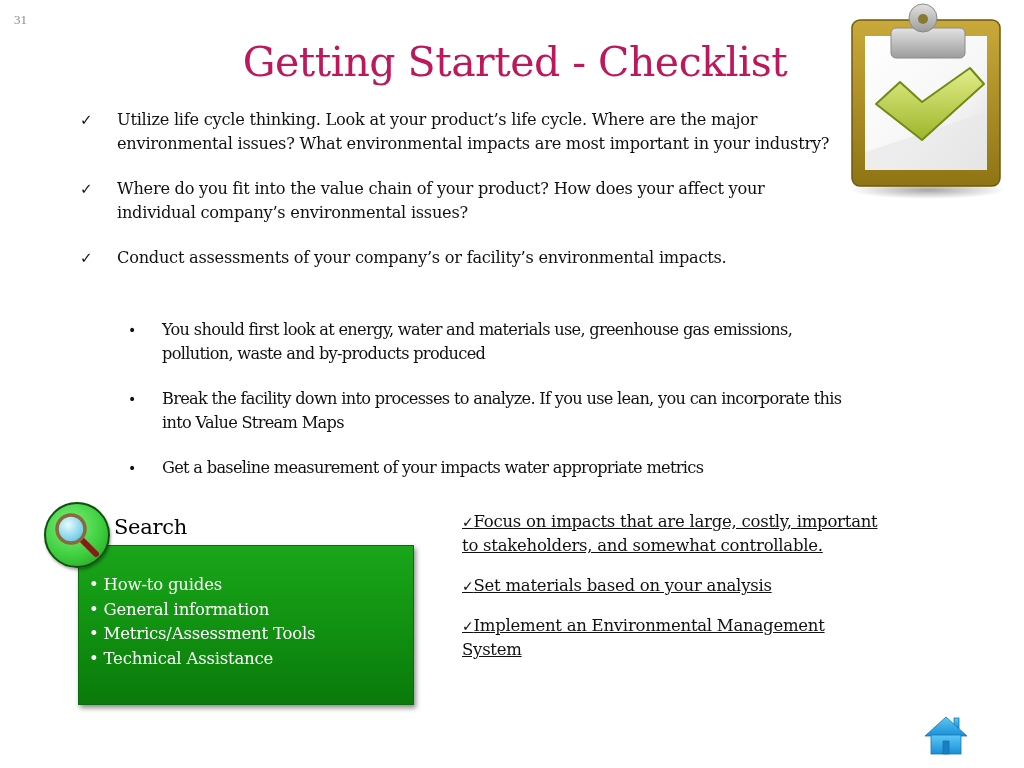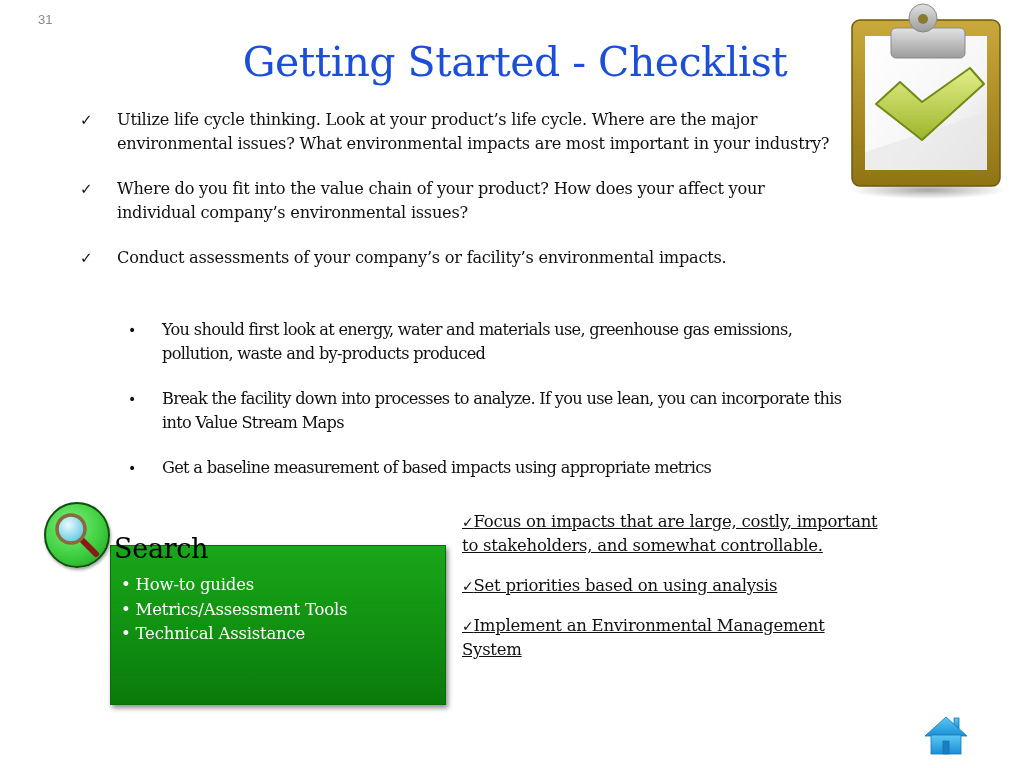--- a/index.html
+++ b/index.html
@@ -1,42 +1,42 @@
 <!DOCTYPE html>
 <html><head>
 <meta charset="utf-8">
 <style>
   * { margin: 0; padding: 0; box-sizing: border-box; }
   html, body { width: 1024px; height: 768px; overflow: hidden; background: #ffffff; }
   body { position: relative; font-family: "DejaVu Serif", "Liberation Serif", serif; color: #111; }
 
-  .slide-number { position: absolute; left: 14px; top: 12px; font-size: 13px; color: #8a8a8a; font-family: Liberation Sans, sans-serif; margin-left: 24px; }
+  .slide-number { position: absolute; left: 14px; top: 12px; font-size: 13px; color: #8a8a8a; font-family: Liberation Serif, serif; }
 
-  .title { position: absolute; left: 150px; top: 38px; width: 730px; text-align: center; font-size: 41px; font-weight: normal; color: #1d4ed8; letter-spacing: -0.5px; font-family: "DejaVu Serif", serif; }
+  .title { position: absolute; left: 150px; top: 38px; width: 730px; text-align: center; font-size: 41px; font-weight: normal; color: #be185d; letter-spacing: -0.5px; font-family: "DejaVu Serif", serif; }
 
   .clipboard { position: absolute; left: 846px; top: 2px; width: 164px; height: 198px; }
 
   .main-list { position: absolute; left: 80px; top: 108px; width: 760px; list-style: none; }
   .main-item { position: relative; padding-left: 37px; font-size: 16.2px; line-height: 24px; margin-bottom: 21px; letter-spacing: -0.25px; }
   .main-item .check { position: absolute; left: 0; top: 0; font-size: 15px; font-family: "DejaVu Sans", sans-serif; }
 
   .sub-list { position: absolute; left: 128px; top: 318px; width: 720px; list-style: none; }
   .sub-item { position: relative; padding-left: 34px; font-size: 16.2px; line-height: 24px; margin-bottom: 21px; letter-spacing: -0.7px; }
   .sub-item .bullet { position: absolute; left: 0; top: 0; font-family: "DejaVu Sans", sans-serif; font-size: 14px; }
 
   .search-box { position: absolute; left: 78px; top: 545px; width: 336px; height: 160px;
     background: linear-gradient(180deg, #1aa61a 0%, #129412 45%, #0a7a0a 100%);
-    border: 1px solid #0c6b0c; box-shadow: 2px 3px 5px rgba(0,0,0,0.45); margin-left: 32px; }
+    border: 1px solid #0c6b0c; box-shadow: 2px 3px 5px rgba(0,0,0,0.45); }
   .search-list { list-style: none; position: absolute; left: 10px; top: 27px; }
   .search-list li { color: #fff; font-size: 16.5px; line-height: 24.6px; letter-spacing: -0.2px; }
 
   .search-icon-circle { position: absolute; left: 44px; top: 502px; width: 66px; height: 66px; border-radius: 50%;
     background: radial-gradient(circle at 40% 35%, #7ff27f 0%, #3fcf3f 55%, #1d9a1d 100%);
     border: 2px solid #0f4f0f; box-shadow: 1px 2px 3px rgba(0,0,0,0.35); }
-  .search-label { position: absolute; left: 114px; top: 515px; font-size: 27px; color: #000; letter-spacing: -0.3px; margin-top: 18px; }
+  .search-label { position: absolute; left: 114px; top: 515px; font-size: 21px; color: #000; letter-spacing: -0.3px; }
 
   .right-list { position: absolute; left: 462px; top: 510px; width: 420px; list-style: none; text-decoration: underline; }
   .right-list li { font-size: 16.5px; line-height: 24px; margin-bottom: 16px; letter-spacing: -0.25px; }
   .right-list .rcheck { font-family: "DejaVu Sans", sans-serif; font-size: 14px; }
 
   .home-icon { position: absolute; left: 923px; top: 714px; width: 46px; height: 42px; }
 </style>
 </head>
 <body>
 
@@ -97,27 +97,28 @@
   <li class="sub-item">
     <span class="bullet">•</span>
     <span>You should first look at energy, water and materials use, greenhouse gas emissions, pollution, waste and by-products produced</span>
   </li>
   <li class="sub-item">
     <span class="bullet">•</span>
     <span>Break the facility down into processes to analyze.  If you use lean, you can incorporate this into Value Stream Maps</span>
   </li>
   <li class="sub-item">
     <span class="bullet">•</span>
-    <span>Get a baseline measurement of based impacts using appropriate metrics</span>
+    <span>Get a baseline measurement of your impacts water appropriate metrics</span>
   </li>
 </ul>
 
 <div class="search-box">
   <ul class="search-list">
     <li>• How-to guides</li>
+    <li>• General information</li>
     <li>• Metrics/Assessment Tools</li>
     <li>• Technical Assistance</li>
   </ul>
 </div>
 
 <div class="search-icon-circle">
   <svg width="62" height="62" viewBox="0 0 62 62">
     <defs>
       <radialGradient id="lensG" cx="0.4" cy="0.35" r="0.6">
         <stop offset="0" stop-color="#e8fbff"></stop>
@@ -128,21 +129,21 @@
     <circle cx="25" cy="25" r="14" fill="url(#lensG)" stroke="#8a6a3a" stroke-width="3.5"></circle>
   </svg>
 </div>
 <div class="search-label">Search</div>
 
 <ul class="right-list">
   <li>
     <span class="rcheck">✓</span><span>Focus on impacts that are large, costly, important to stakeholders, and somewhat controllable.</span>
   </li>
   <li>
-    <span class="rcheck">✓</span><span>Set priorities based on using analysis</span>
+    <span class="rcheck">✓</span><span>Set materials based on your analysis</span>
   </li>
   <li>
     <span class="rcheck">✓</span><span>Implement an Environmental Management System</span>
   </li>
 </ul>
 
 <svg class="home-icon" viewBox="0 0 46 42">
   <defs>
     <linearGradient id="homeG" x1="0" y1="0" x2="0" y2="1">
       <stop offset="0" stop-color="#5cc8f5"></stop>

